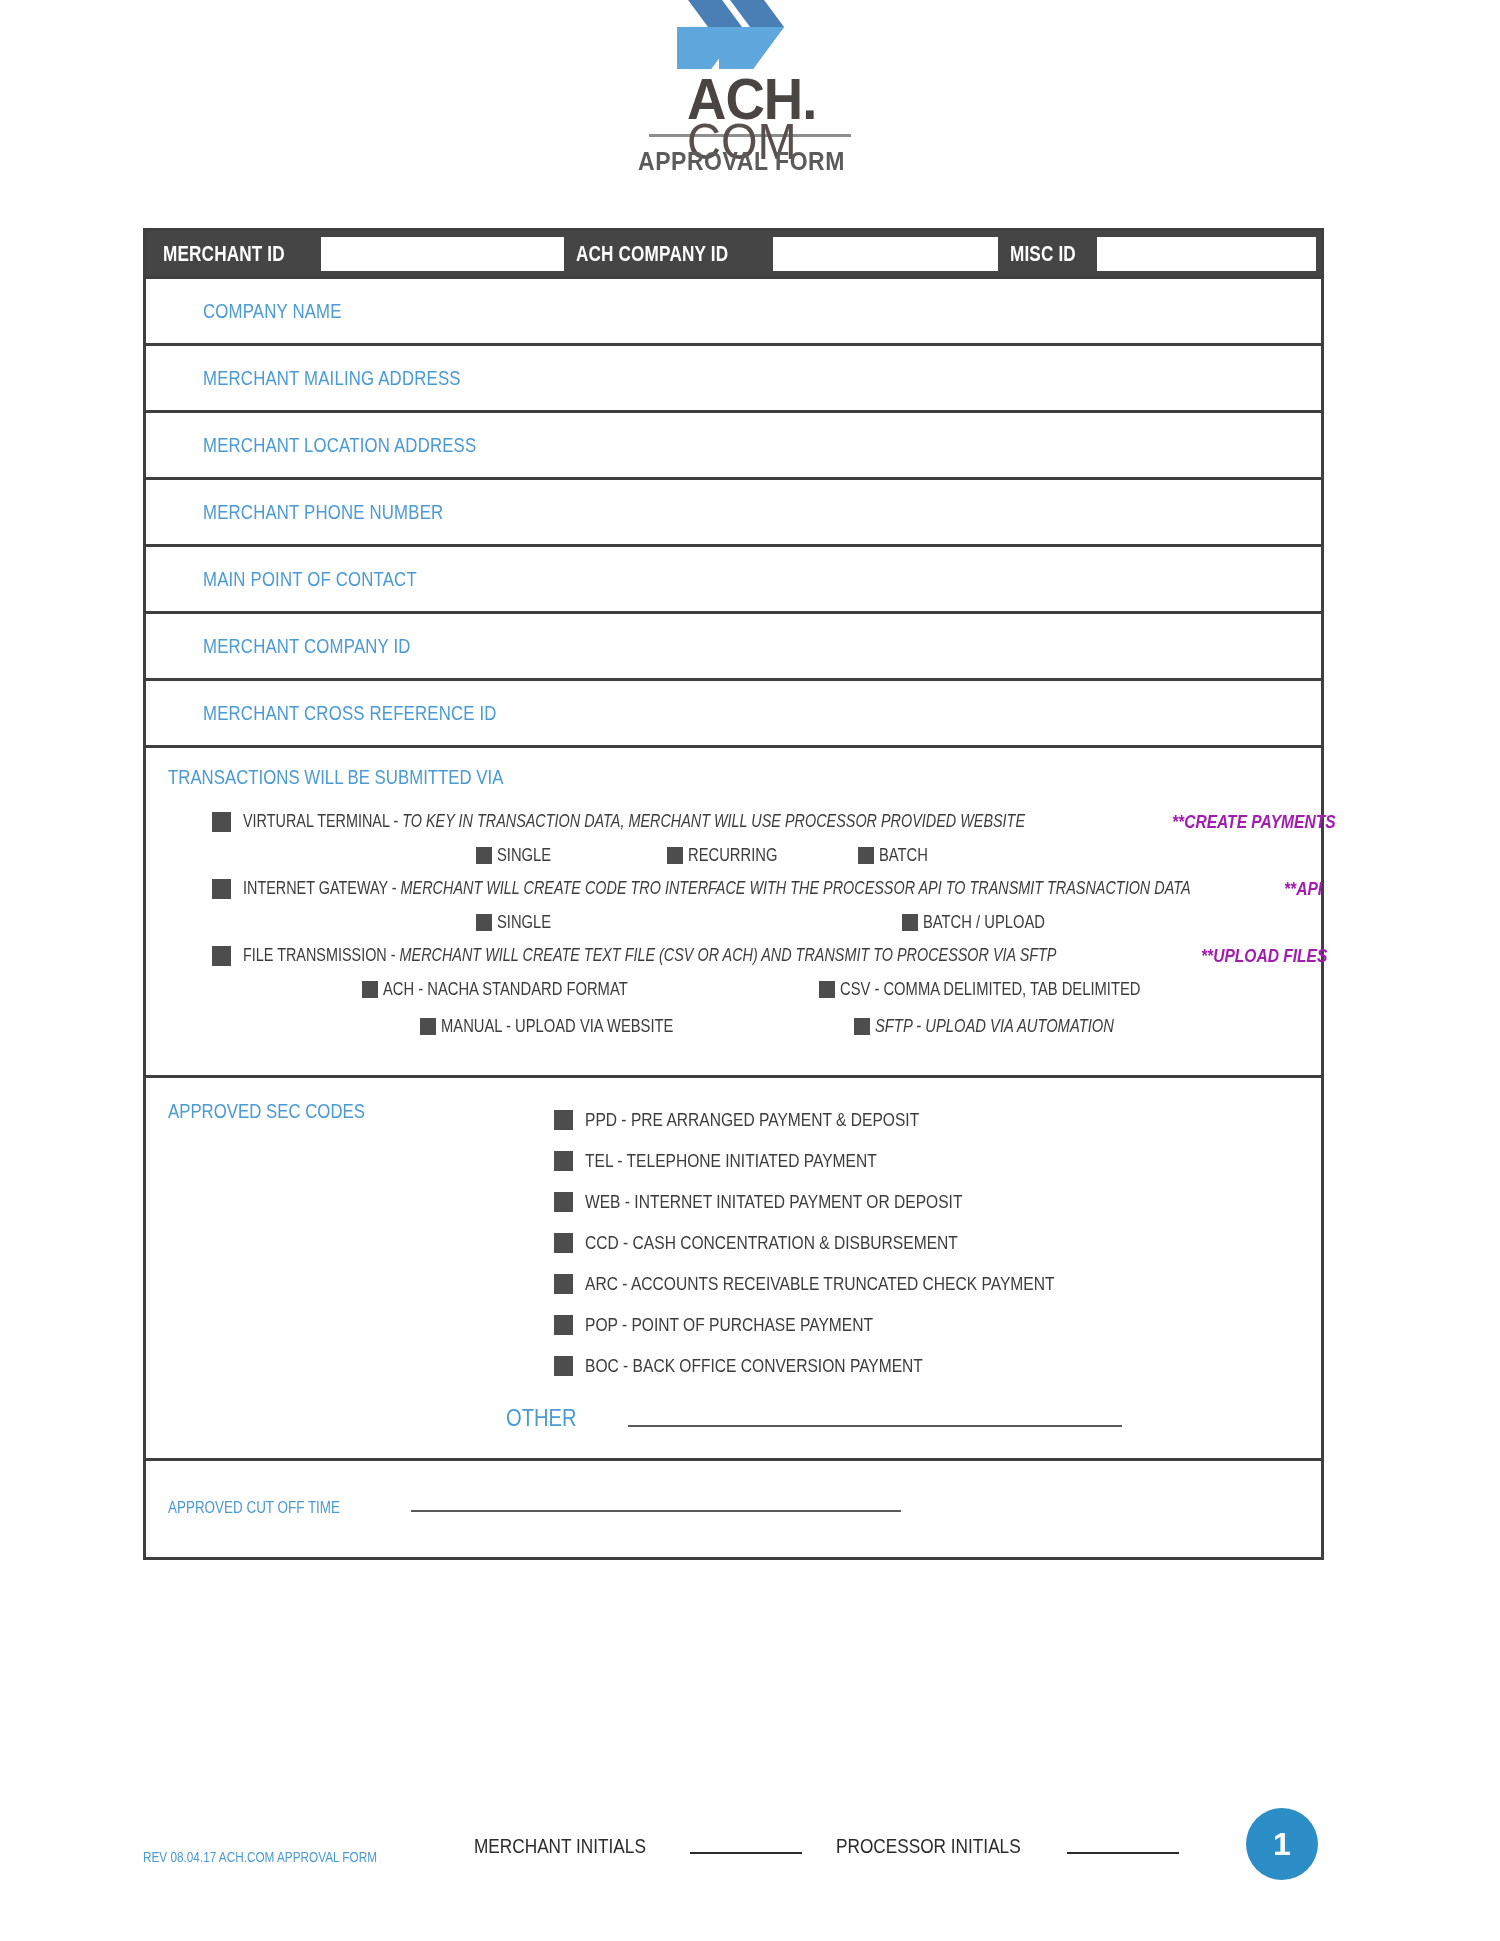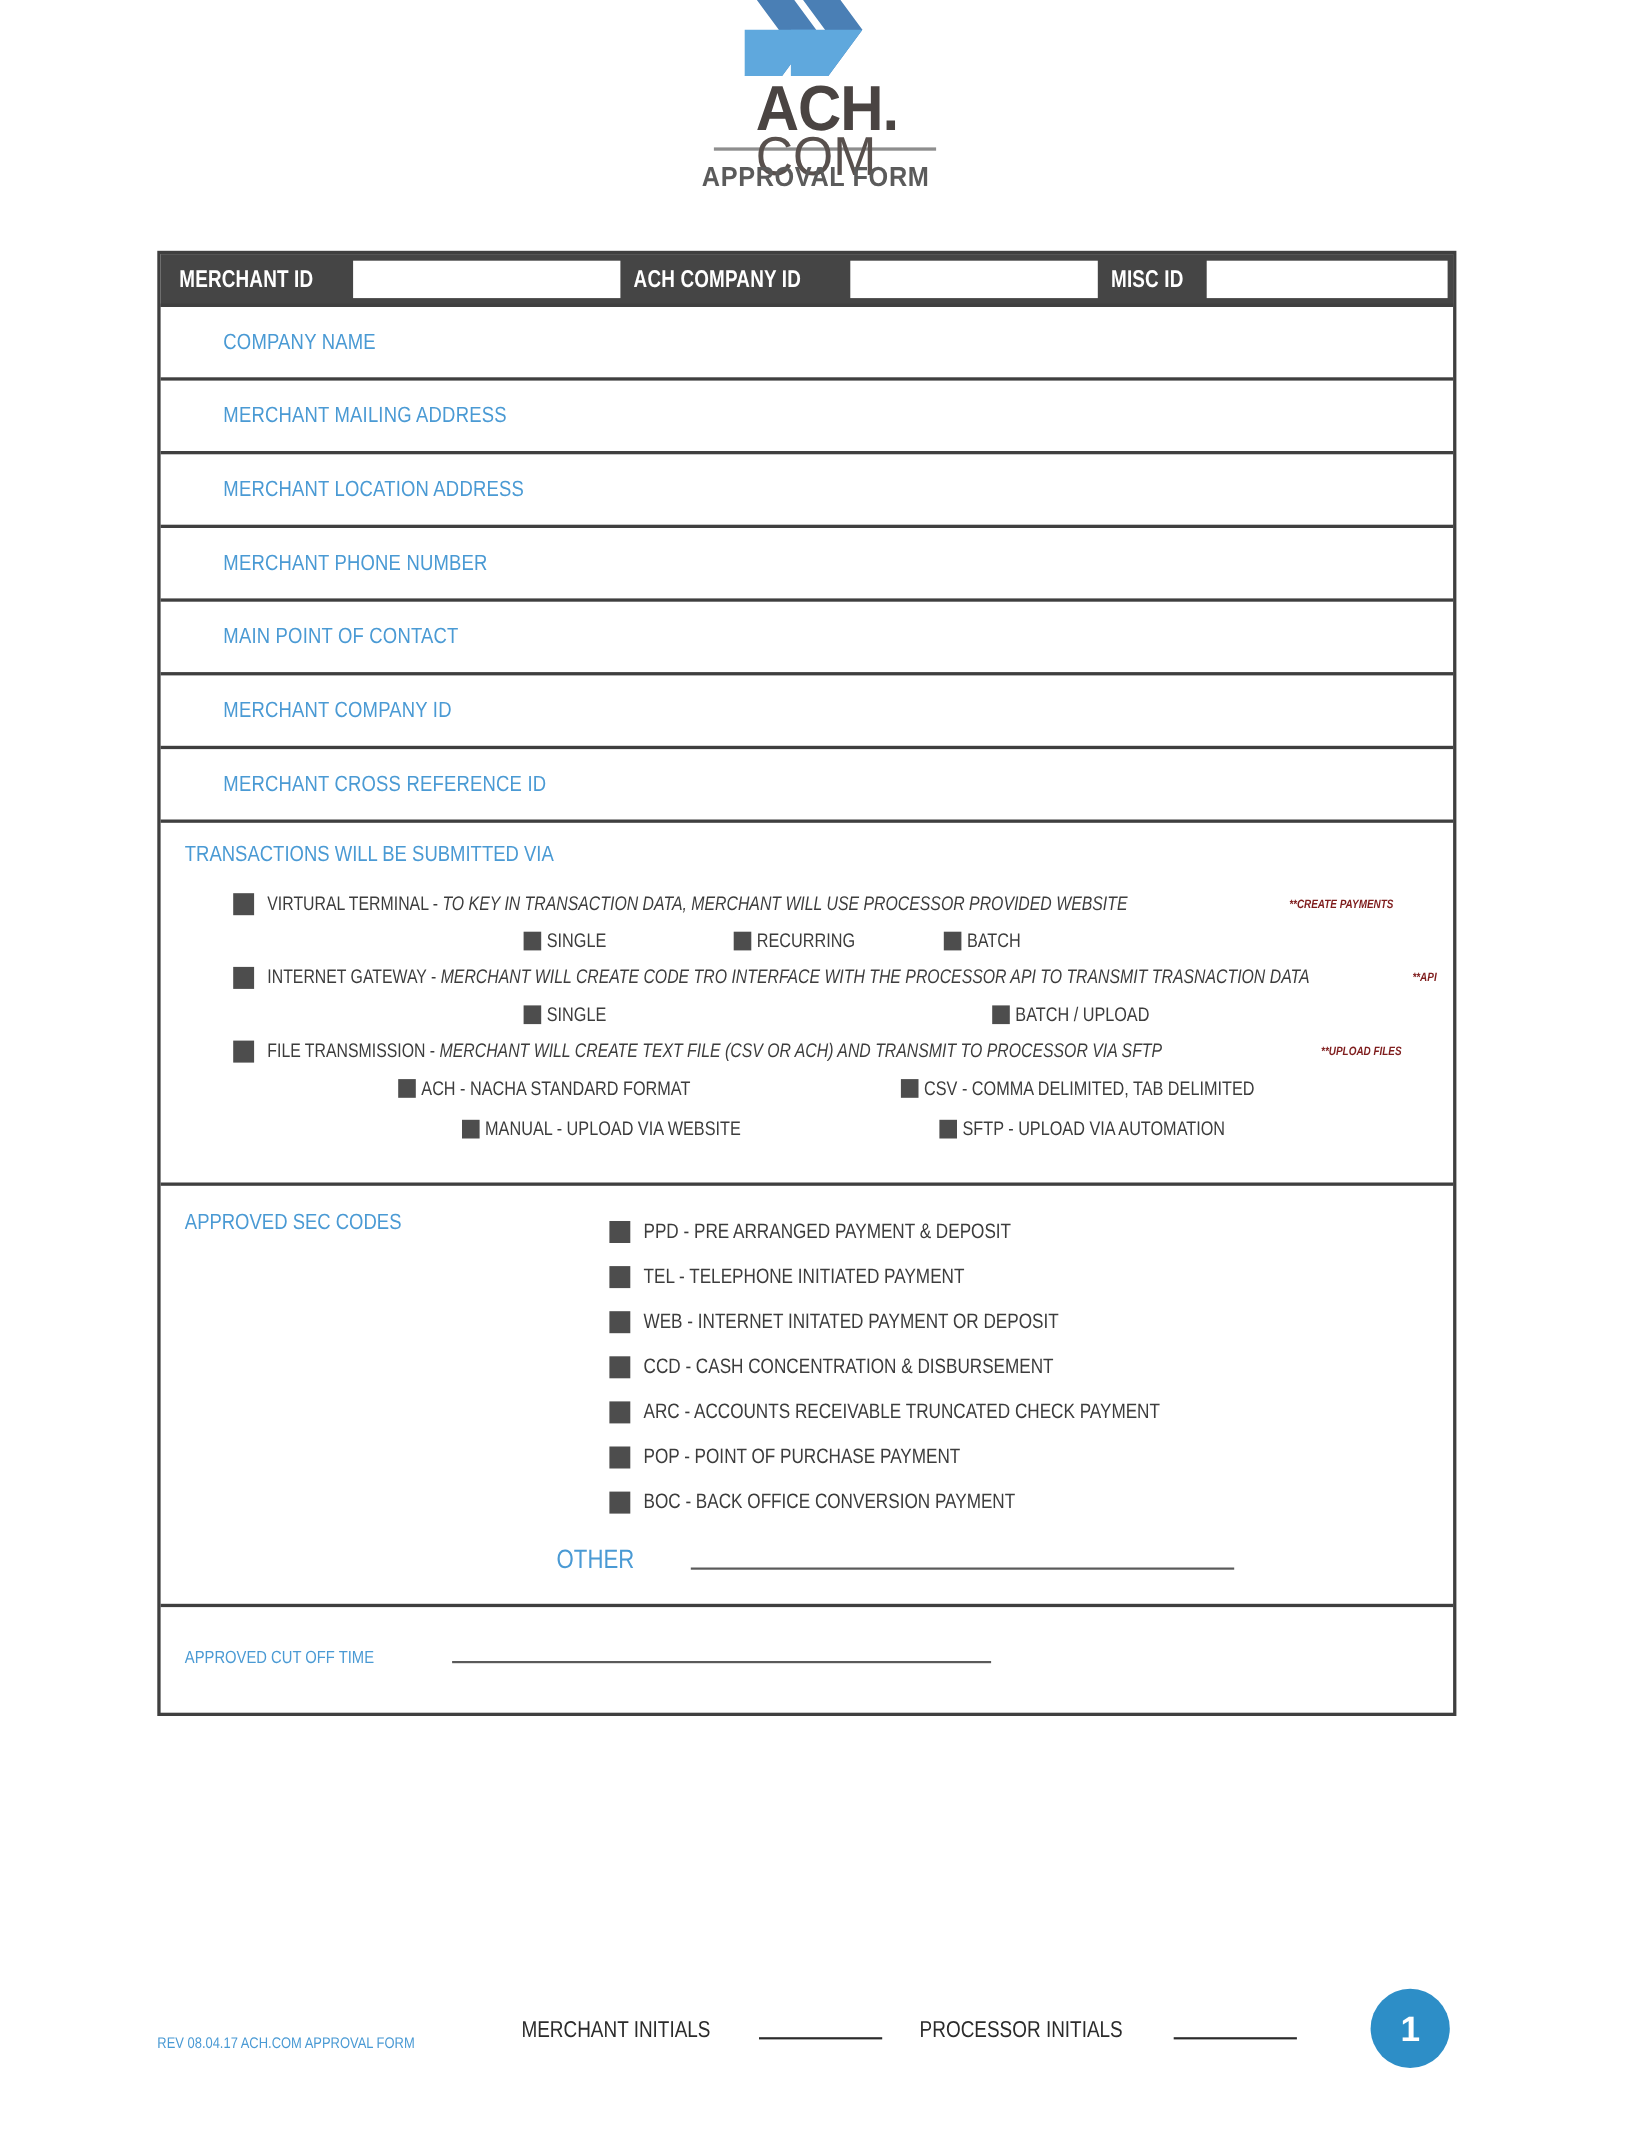--- a/index.html
+++ b/index.html
@@ -168,22 +168,22 @@
     margin-left: 12px;
     font-size: 18px;
     color: #3c3c3c;
     white-space: nowrap;
   }
   .opt-main .maintext .cond { transform: scaleX(0.80); }
   .opt-main .maintext .ital {
     font-style: italic;
   }
   .tagblue {
-    color: #7f1d1d;
-    font-size: 11px;
+    color: #a21caf;
+    font-size: 19px;
     font-weight: bold;
     font-style: italic;
     white-space: nowrap;
     position: absolute;
   }
   .tagblue .cond { transform: scaleX(0.82); }
 
   .subrow {
     display: flex;
     align-items: center;
@@ -447,21 +447,21 @@
       <span class="sub-item" style="left:673px;">
         <span class="chk sm"></span>
         <span class="sublabel"><span class="cond">CSV - COMMA DELIMITED, TAB DELIMITED</span></span>
       </span>
     </div>
     <div class="subrow">
       <span class="sub-item" style="left:274px;">
         <span class="chk sm"></span>
         <span class="sublabel"><span class="cond">MANUAL - UPLOAD VIA WEBSITE</span></span>
       </span>
-      <span class="sub-item" style="left:708px;">
+      <span class="sub-item" style="left:708px;font-style:italic;">
         <span class="chk sm"></span>
         <span class="sublabel"><span class="cond">SFTP - UPLOAD VIA AUTOMATION</span></span>
       </span>
     </div>
   </div>
 
   <div id="sec-block">
     <div class="section-head">
       <span class="cond">APPROVED SEC CODES</span>
     </div>

